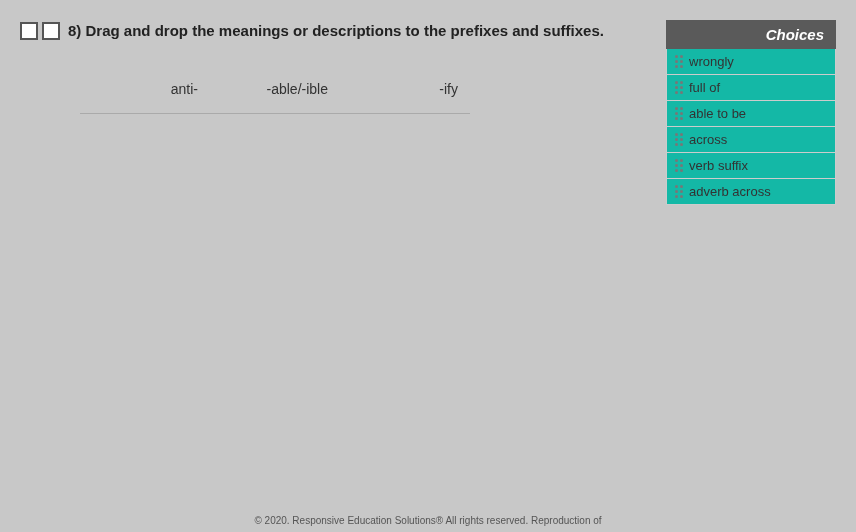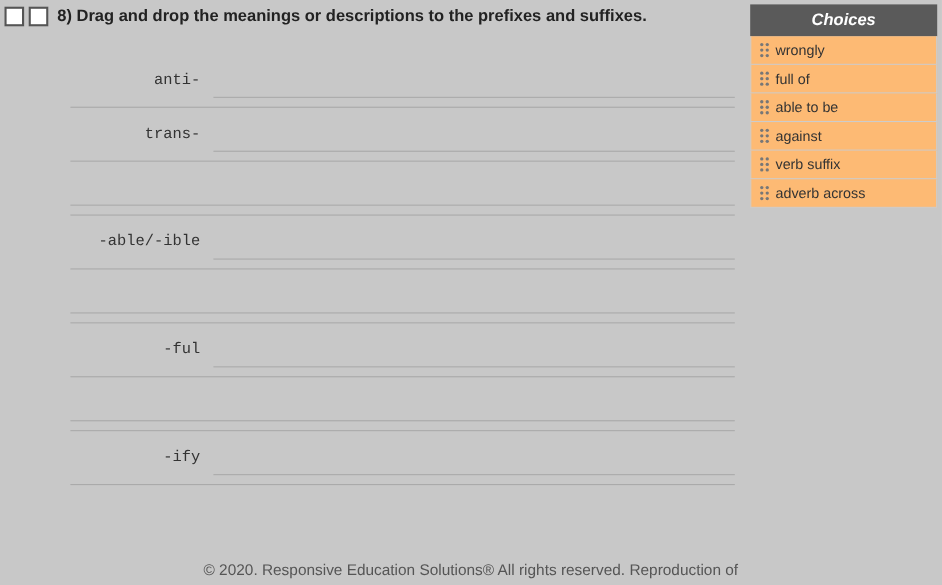--- a/index.html
+++ b/index.html
@@ -10,21 +10,21 @@
       height: 532px;
       overflow: hidden;
       position: relative;
     }
 
     .main-container {
       display: flex;
       width: 856px;
       height: 532px;
       background: #c8c8c8;
-      padding: 4px;
+      padding: 20px;
       gap: 14px;
     }
 
     .left-panel {
       flex: 1;
       display: flex;
       flex-direction: column;
     }
 
     .question-header {
@@ -51,25 +51,24 @@
 
     .question-text {
       font-size: 15px;
       font-weight: bold;
       color: #222;
       line-height: 1.4;
     }
 
     .drag-area {
       display: flex;
-      flex-direction: column;
+      flex-direction: row;
       gap: 0;
       margin-left: 60px;
       margin-top: 8px;
-      font-family: Liberation Mono, monospace;
     }
 
     .drag-row {
       display: flex;
       align-items: center;
       border-bottom: 1px solid #aaa;
       padding: 8px 0;
       min-height: 44px;
     }
 
@@ -94,25 +93,25 @@
       flex-direction: column;
     }
 
     .choices-title {
       background: #5a5a5a;
       color: white;
       font-size: 15px;
       font-style: italic;
       font-weight: bold;
       padding: 6px 12px;
-      text-align: center;
+      text-align: right;
     }
 
     .choice-item {
-      background: #fdba74;
+      background: #14b8a6;
       border: 1px solid #ccc;
       border-top: none;
       padding: 5px 8px;
       font-size: 13px;
       color: #333;
       display: flex;
       align-items: center;
       gap: 6px;
       cursor: grab;
     }
@@ -134,21 +133,21 @@
       height: 3px;
       background: #777;
       border-radius: 50%;
     }
 
     .footer {
       position: absolute;
       bottom: 6px;
       left: 50%;
       transform: translateX(-50%);
-      font-size: 14px;
+      font-size: 10px;
       color: #555;
       white-space: nowrap;
     }
   </style>
 </head>
 <body>
 
 <div class="main-container">
   <div class="left-panel">
     <div class="question-header">
@@ -163,39 +162,37 @@
     </div>
 
     <div class="drag-area">
 
       <div class="drag-row">
         <div class="drag-label">anti-</div>
         <div class="drop-zone"></div>
       </div>
 
       <div class="drag-row">
-        <div class="drag-label">trans-</div>
         <div class="drop-zone"></div>
       </div>
 
       <div class="drag-row">
         <div class="drop-zone"></div>
       </div>
 
       <div class="drag-row">
         <div class="drag-label">-able/-ible</div>
         <div class="drop-zone"></div>
       </div>
 
       <div class="drag-row">
         <div class="drop-zone"></div>
       </div>
 
       <div class="drag-row">
-        <div class="drag-label">-ful</div>
         <div class="drop-zone"></div>
       </div>
 
       <div class="drag-row">
         <div class="drop-zone"></div>
       </div>
 
       <div class="drag-row">
         <div class="drag-label">-ify</div>
         <div class="drop-zone"></div>
@@ -264,21 +261,21 @@
           </span>
         <span class="drag-handle-row">
             <span class="drag-dot"></span>
             <span class="drag-dot"></span>
           </span>
         <span class="drag-handle-row">
             <span class="drag-dot"></span>
             <span class="drag-dot"></span>
           </span>
       </span>
-      <span>against</span>
+      <span>across</span>
     </div>
     <div class="choice-item">
       <span class="drag-handle">
         <span class="drag-handle-row">
             <span class="drag-dot"></span>
             <span class="drag-dot"></span>
           </span>
         <span class="drag-handle-row">
             <span class="drag-dot"></span>
             <span class="drag-dot"></span>

